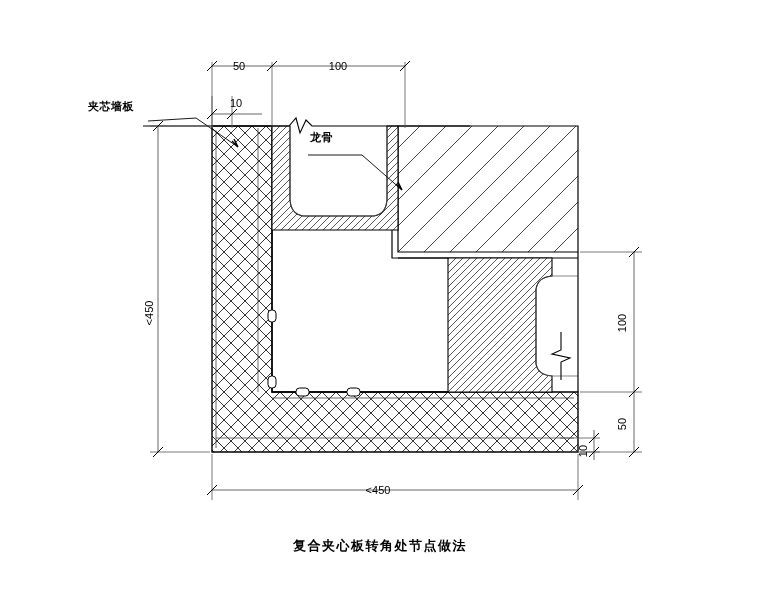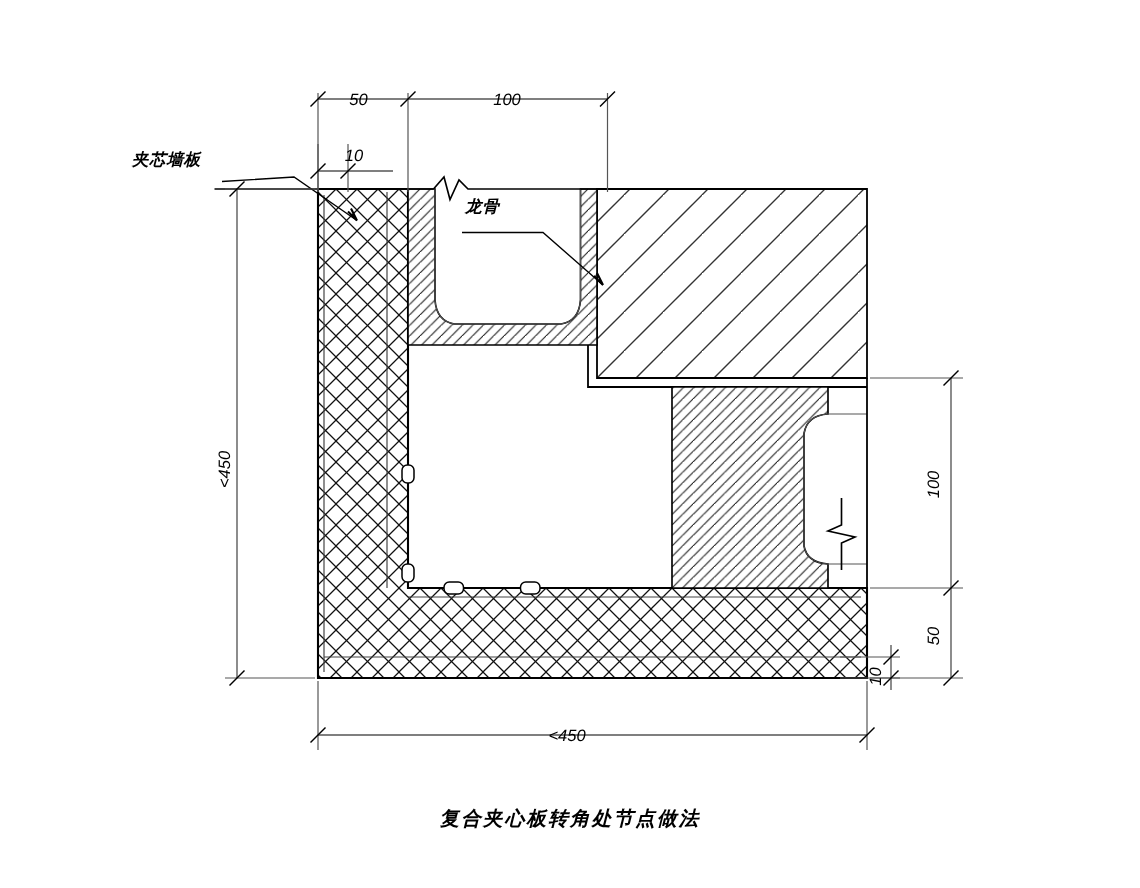--- a/index.html
+++ b/index.html
@@ -11,21 +11,20 @@
     width: 760px;
     height: 592px;
     font-family: "Liberation Sans", sans-serif;
     overflow: hidden;
   }
   #drawing-root {
     position: relative;
     width: 760px;
     height: 568px;
     background: #ffffff;
-    font-style: italic;
   }
   svg.cad {
     position: absolute;
     left: 0;
     top: 0;
     width: 760px;
     height: 592px;
     display: block;
   }
   text {

